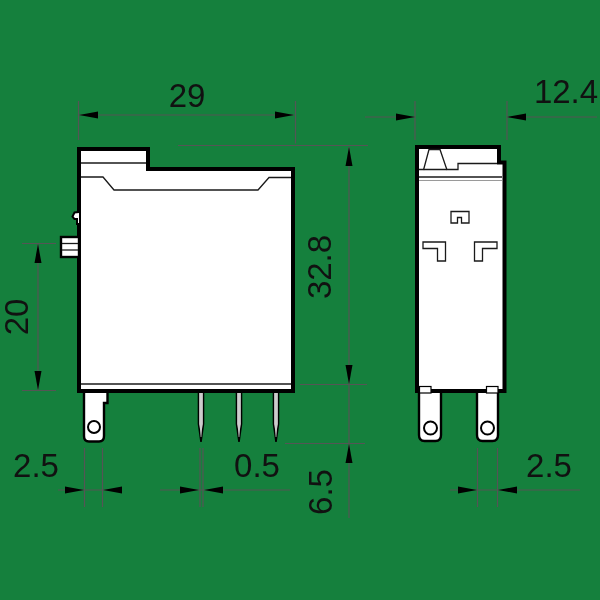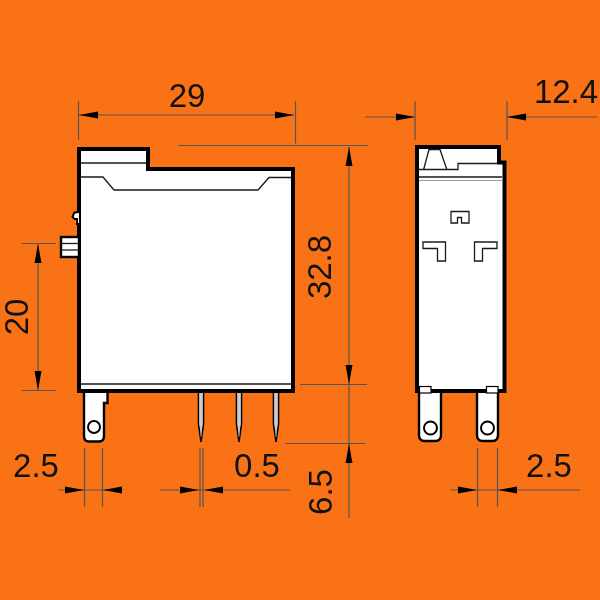--- a/index.html
+++ b/index.html
@@ -1,16 +1,16 @@
 <!DOCTYPE html>
 <html><head>
 <meta charset="utf-8">
 <style>
   html,body{margin:0;padding:0;background:#fff;}
-  .stage{position:relative;width:600px;height:600px;background:#f97316;overflow:hidden;}
+  .stage{position:relative;width:600px;height:600px;background:#15803d;overflow:hidden;}
   svg{display:block;}
   .dim-text{font-family:"Liberation Sans","DejaVu Sans",sans-serif;font-size:33px;fill:#111;}
   .thick{fill:#ffffff;stroke:#000000;stroke-width:4;stroke-linejoin:miter;}
   .pin{fill:#ffffff;stroke:#000000;stroke-width:2.4;}
   .thin{fill:none;stroke:#1a1a1a;stroke-width:1.3;}
   .thin-gray{fill:none;stroke:#9a9a9a;stroke-width:1;}
   .dimline{fill:none;stroke:#555555;stroke-width:1.2;}
   .arrow{fill:#000000;stroke:none;}
   .hole{fill:#ffffff;stroke:#000000;stroke-width:2;}
 </style>

